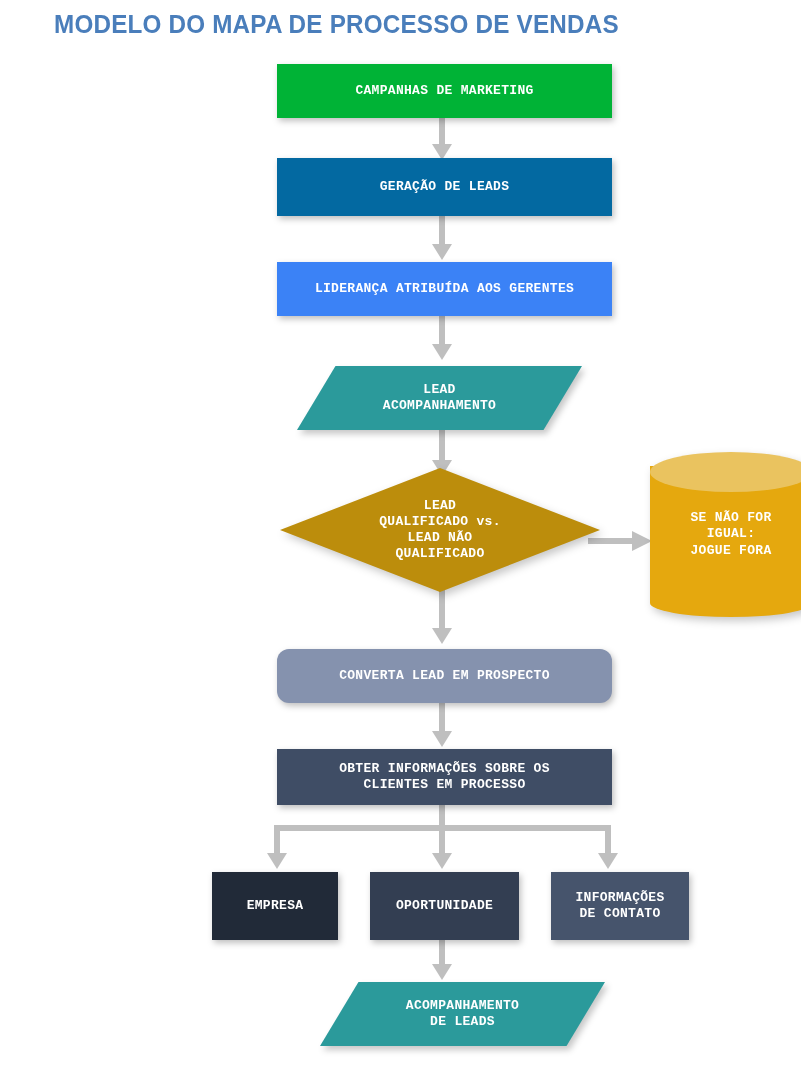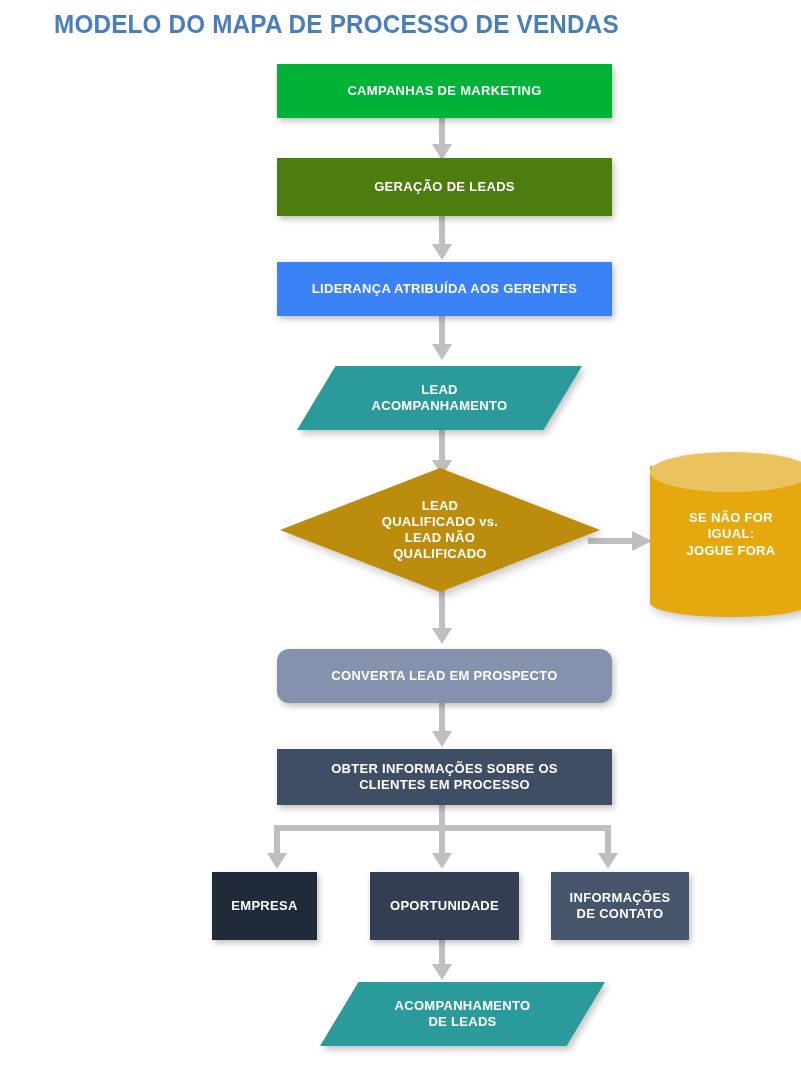--- a/index.html
+++ b/index.html
@@ -48,20 +48,21 @@
     line-height: 1.25;
     padding: 4px 10px;
   }
   .rect {
     filter: drop-shadow(2px 3px 3px rgba(0,0,0,0.25));
   }
   .node .label {
     position: relative;
     z-index: 3;
     white-space: pre-line;
+    font-family: Liberation Mono, monospace;
   }
 
   
   .parallelogram {
     filter: drop-shadow(3px 4px 3px rgba(0,0,0,0.22));
   }
   .parallelogram .skin {
     position: absolute;
     inset: 0;
     clip-path: polygon(13.5% 0%, 100% 0%, 86.5% 100%, 0% 100%);
@@ -177,21 +178,21 @@
   <div class="conn" style="left:398px; top:936px;">
     <svg width="24" height="46" viewBox="0 0 24 46">
       <path d="M9 0 h6 v28 h7 L12 44 2 28 h7 Z" fill="#BFBFBF"></path>
     </svg>
   </div>
 
   <div class="node rect" style="left:245px; top:64px; width:335px; height:54px; background:#00B336;">
     <span class="label">CAMPANHAS DE MARKETING</span>
   </div>
 
-  <div class="node rect" style="left:245px; top:158px; width:335px; height:58px; background:#4d7c0f;">
+  <div class="node rect" style="left:245px; top:158px; width:335px; height:58px; background:#0369a1;">
     <span class="label">GERAÇÃO DE LEADS</span>
   </div>
 
   <div class="node rect" style="left:245px; top:262px; width:335px; height:54px; background:#3b82f6;">
     <span class="label">LIDERANÇA ATRIBUÍDA AOS GERENTES</span>
   </div>
 
   <div class="node parallelogram" style="left:265px; top:366px; width:285px; height:64px;">
     <span class="skin" style="background:#2B9A9B;"></span>
     <span class="label">LEAD
@@ -216,21 +217,21 @@
 
   <div class="node rect" style="left:245px; top:649px; width:335px; height:54px; background:#8592AE;border-radius:12px;">
     <span class="label">CONVERTA LEAD EM PROSPECTO</span>
   </div>
 
   <div class="node rect" style="left:245px; top:749px; width:335px; height:56px; background:#3F4D65;">
     <span class="label">OBTER INFORMAÇÕES SOBRE OS
 CLIENTES EM PROCESSO</span>
   </div>
 
-  <div class="node rect" style="left:180px; top:872px; width:105px; height:68px; background:#212A38;">
+  <div class="node rect" style="left:180px; top:872px; width:126px; height:68px; background:#212A38;">
     <span class="label">EMPRESA</span>
   </div>
 
   <div class="node rect" style="left:519px; top:872px; width:138px; height:68px; background:#46546C;">
     <span class="label">INFORMAÇÕES
 DE CONTATO</span>
   </div>
 
   <div class="node rect" style="left:338px; top:872px; width:149px; height:68px; background:#333E52;">
     <span class="label">OPORTUNIDADE</span>

